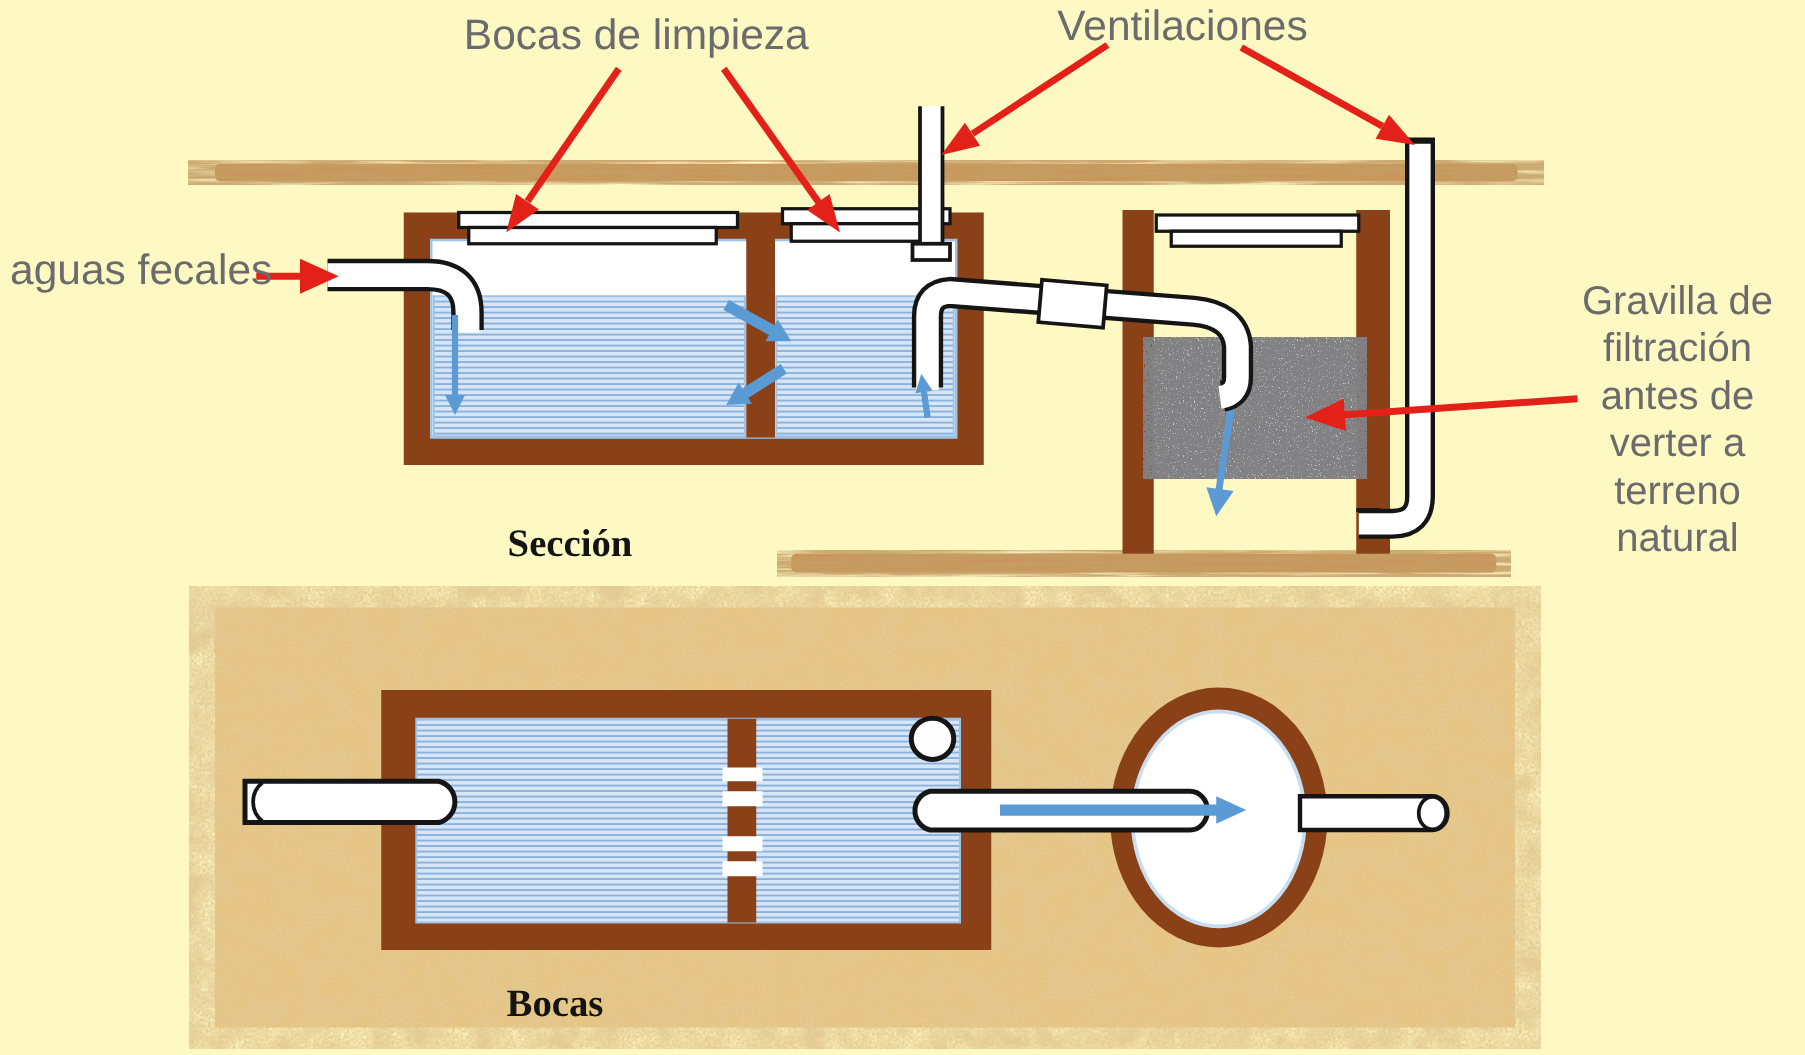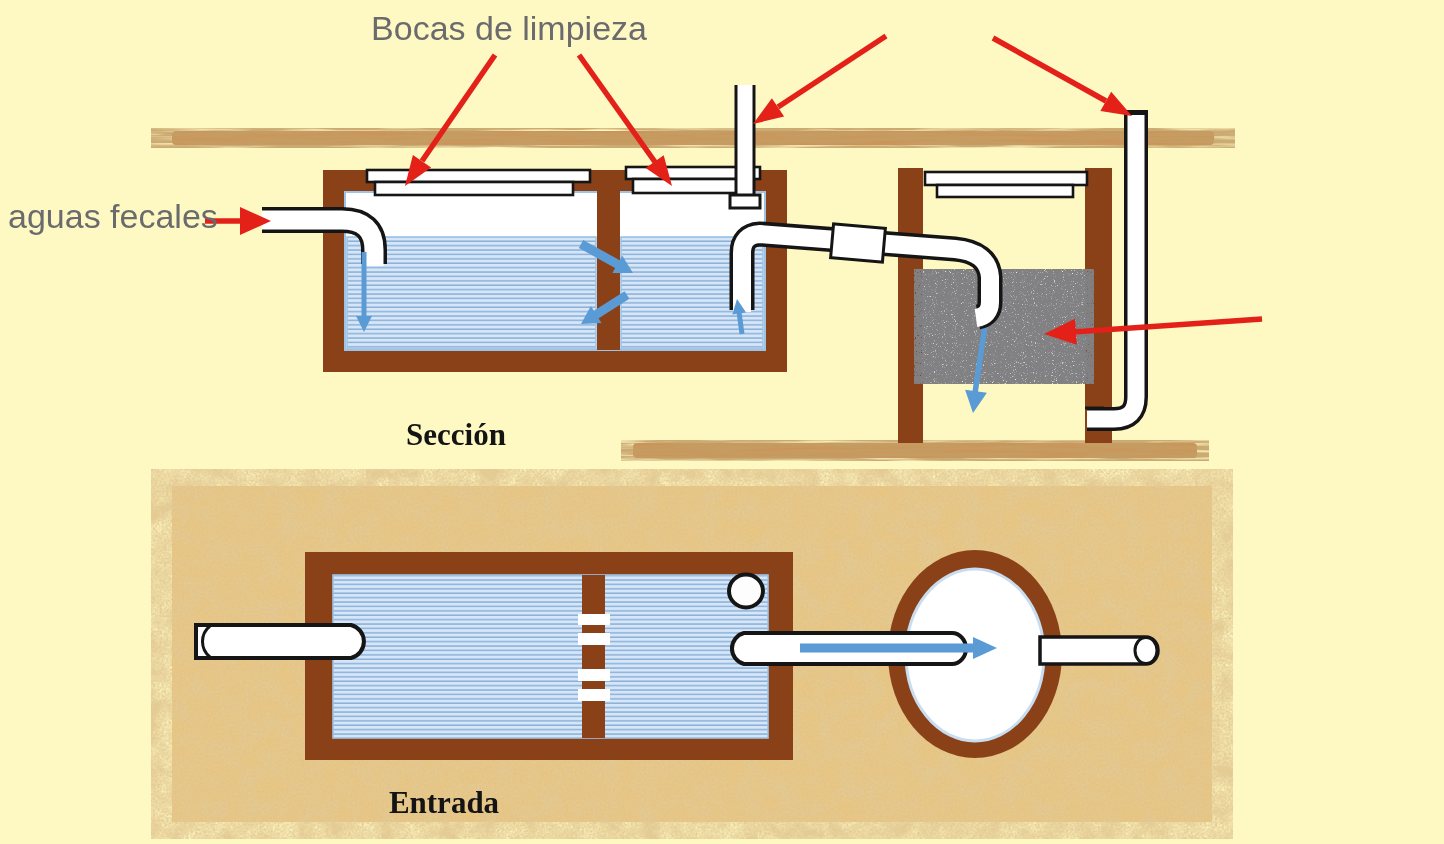--- a/index.html
+++ b/index.html
@@ -198,22 +198,31 @@
     </g>
 
     <g>
       <path d="M1040,637 L1146,637 A12,13.5 0 1 1 1146,664 L1040,664 Z" fill="#fff" stroke="#151515" stroke-width="3.5"></path>
       <ellipse cx="1146" cy="650.5" rx="11" ry="13" fill="#fff" stroke="#151515" stroke-width="3"></ellipse>
     </g>
   </g>
 </svg>
 
 <div class="lbl center" style="left:509px;top:8px;">Bocas de limpieza</div>
+<div class="lbl center" style="left:946px;top:1px;">Ventilaciones</div>
 
 <div class="lbl" style="left:8px;top:196px;">
   <div>aguas fecales</div>
 </div>
 
+<div class="lbl gravilla center" style="left:1342px;top:221px;">
+  <div>Gravilla de</div>
+  <div>filtración</div>
+  <div>antes de</div>
+  <div>verter a</div>
+  <div>terreno</div>
+  <div>natural</div>
+</div>
 
 <div class="lbl title center" style="left:456px;top:414px;">Sección</div>
-<div class="lbl title center" style="left:444px;top:782px;">Entrada</div>
+<div class="lbl title center" style="left:444px;top:782px;">Bocas</div>
 
 </div>
 
 </body></html>

